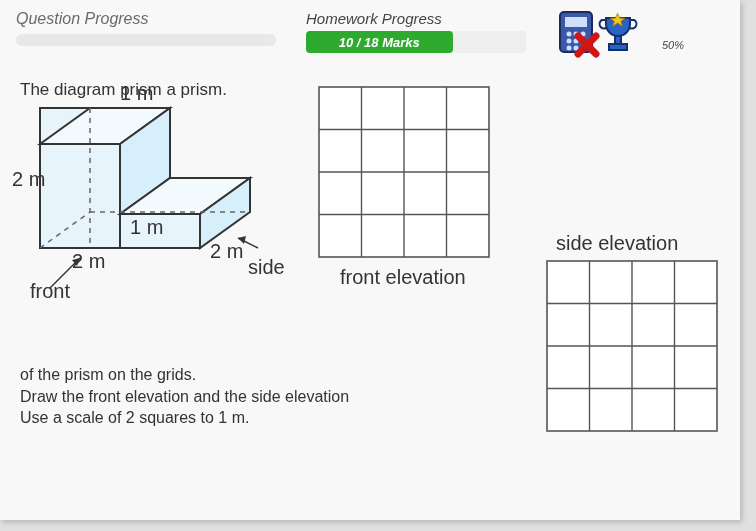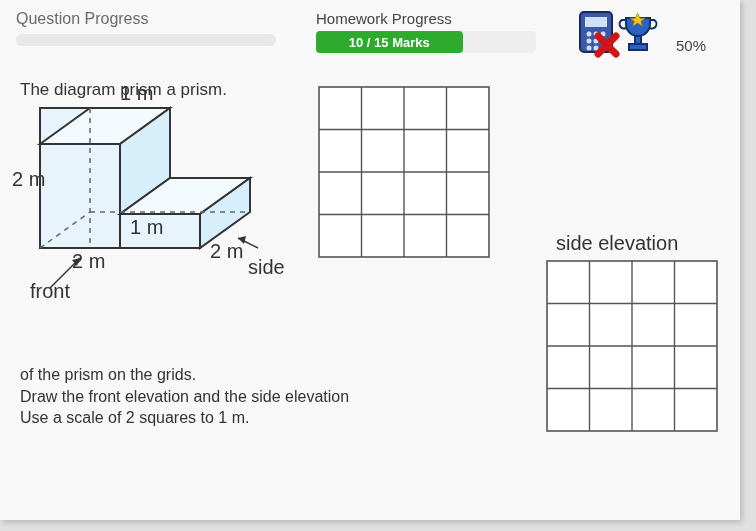--- a/index.html
+++ b/index.html
@@ -17,21 +17,22 @@
     width: 740px;
     height: 520px;
     margin: 0;
     position: relative;
     box-shadow: 2px 2px 6px rgba(0,0,0,0.2);
   }
   .header {
     display: flex;
     align-items: flex-start;
     padding: 10px 16px 6px 16px;
-    gap: 40px;
+    gap: 30px;
+    font-style: italic;
   }
   .qprog {
     flex: 0 0 260px;
   }
   .qprog-label {
     color: #6a6a6a;
     font-size: 16px;
     margin-bottom: 6px;
   }
   .qprog-bar {
@@ -74,22 +75,22 @@
     display: flex;
     align-items: center;
     gap: 0px;
     position: relative;
   }
   .calculator-icon-wrap {
     position: relative;
   }
   .pct {
     color: #444;
-    font-size: 15px;
-    margin-left: 16px;
+    font-size: 11px;
+    margin-left: 22px;
     margin-top: 22px;
   }
   .content {
     position: relative;
     padding: 8px 16px;
   }
   .title {
     color: #333;
     font-size: 17px;
     margin: 8px 0 2px 4px;
@@ -129,21 +130,21 @@
 <div class="sheet">
 
   <div class="header">
     <div class="qprog">
       <div class="qprog-label">Question Progress</div>
       <div class="qprog-bar"></div>
     </div>
     <div class="hwprog">
       <div class="hwprog-label">Homework Progress</div>
       <div class="hwprog-bar">
-        <div class="hwprog-fill">10 / 15 Marks</div>
+        <div class="hwprog-fill">10 / 18 Marks</div>
       </div>
     </div>
     <div class="icons">
       <div class="calculator-icon-wrap">
         <svg width="44" height="44" viewBox="0 0 44 44">
           <rect x="4" y="2" width="32" height="40" rx="4" fill="#3a5aa8" stroke="#1a2a60" stroke-width="2"></rect>
           <rect x="9" y="7" width="22" height="10" fill="#cfe0ff"></rect>
           <circle cx="13" cy="24" r="2.5" fill="#cfe0ff"></circle>
             <circle cx="20" cy="24" r="2.5" fill="#cfe0ff"></circle>
             <circle cx="27" cy="24" r="2.5" fill="#cfe0ff"></circle>
@@ -214,20 +215,21 @@
       <svg width="172" height="172" viewBox="0 0 172 172">
         <rect x="1" y="1" width="170" height="170" fill="#fff" stroke="#555" stroke-width="1.6"></rect>
         <line x1="43.5" y1="1" x2="43.5" y2="171" stroke="#555" stroke-width="1.4"></line>
         <line x1="86" y1="1" x2="86" y2="171" stroke="#555" stroke-width="1.4"></line>
         <line x1="128.5" y1="1" x2="128.5" y2="171" stroke="#555" stroke-width="1.4"></line>
         <line x1="1" y1="43.5" x2="171" y2="43.5" stroke="#555" stroke-width="1.4"></line>
         <line x1="1" y1="86" x2="171" y2="86" stroke="#555" stroke-width="1.4"></line>
         <line x1="1" y1="128.5" x2="171" y2="128.5" stroke="#555" stroke-width="1.4"></line>
       </svg>
     </div>
+    <span class="grid-caption" style="left:340px; top:202px">front elevation</span>
 
     <div class="grid-box" style="left:546px; top:196px">
       <svg width="172" height="172" viewBox="0 0 172 172">
         <rect x="1" y="1" width="170" height="170" fill="#fff" stroke="#555" stroke-width="1.6"></rect>
         <line x1="43.5" y1="1" x2="43.5" y2="171" stroke="#555" stroke-width="1.4"></line>
         <line x1="86" y1="1" x2="86" y2="171" stroke="#555" stroke-width="1.4"></line>
         <line x1="128.5" y1="1" x2="128.5" y2="171" stroke="#555" stroke-width="1.4"></line>
         <line x1="1" y1="43.5" x2="171" y2="43.5" stroke="#555" stroke-width="1.4"></line>
         <line x1="1" y1="86" x2="171" y2="86" stroke="#555" stroke-width="1.4"></line>
         <line x1="1" y1="128.5" x2="171" y2="128.5" stroke="#555" stroke-width="1.4"></line>

